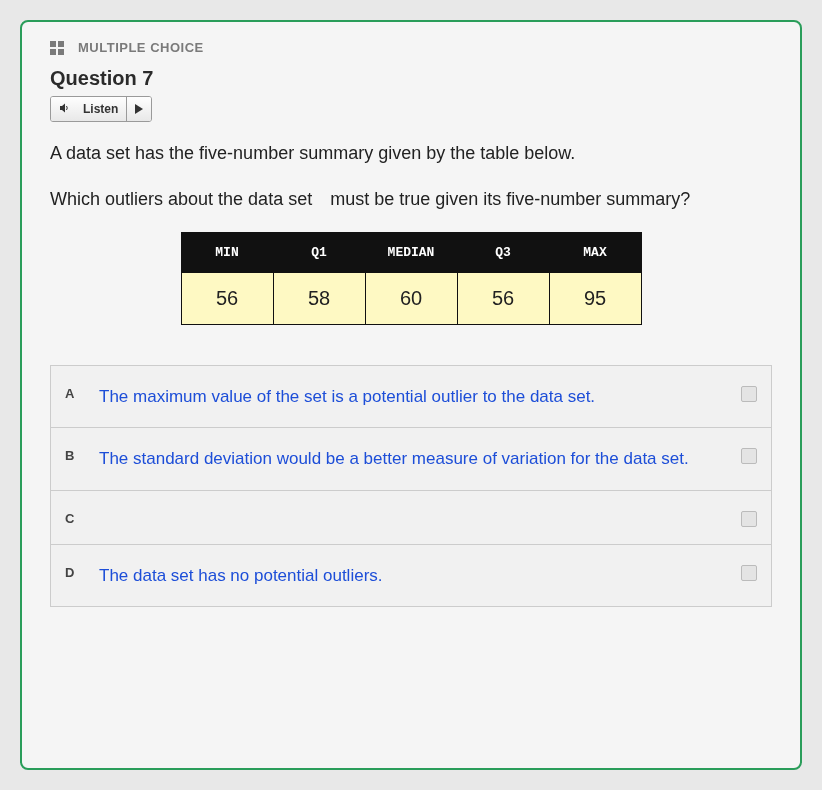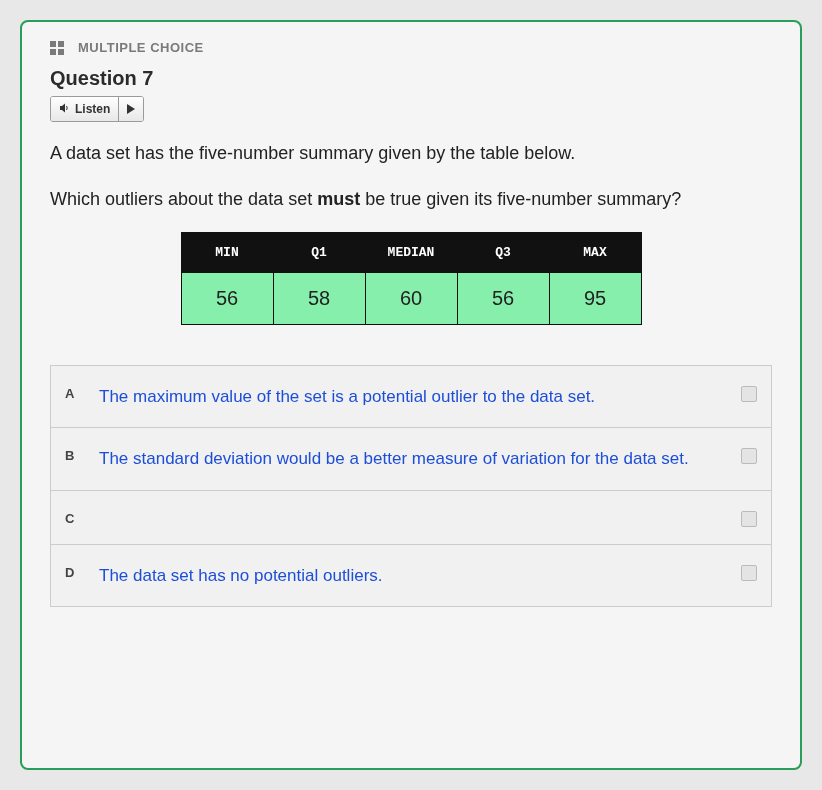--- a/index.html
+++ b/index.html
@@ -47,21 +47,21 @@
       display: inline-flex;
       border: 1px solid #9a9a9a;
       border-radius: 3px;
       overflow: hidden;
       margin-bottom: 18px;
       background: #fff;
     }
     .listen-btn {
       display: flex;
       align-items: center;
-      gap: 4px;
+      gap: 12px;
       padding: 3px 8px;
       font-size: 12px;
       font-weight: 700;
       color: #333;
       border-right: 1px solid #9a9a9a;
       cursor: pointer;
       background: linear-gradient(#fefefe, #e8e8e8);
     }
     .play-btn {
       padding: 3px 8px;
@@ -70,21 +70,22 @@
       cursor: pointer;
       background: linear-gradient(#fefefe, #e8e8e8);
     }
     .question-text {
       font-size: 18px;
       color: #222;
       line-height: 1.55;
       margin-bottom: 18px;
     }
     .question-text .bold {
-      font-weight: 700;
+      font-weight: 400;
+      margin-left: 13px;
     }
     .table-wrap {
       display: flex;
       justify-content: center;
       margin: 10px 0 40px 0;
     }
     table {
       border-collapse: collapse;
     }
     th {
@@ -92,21 +93,21 @@
       color: #fff;
       font-size: 13px;
       font-weight: 700;
       padding: 12px 0;
       width: 92px;
       text-align: center;
       border: 1px solid #111;
       font-family: Liberation Mono, monospace;
     }
     td {
-      background: #86efac;
+      background: #fef9c3;
       color: #222;
       font-size: 20px;
       padding: 14px 0;
       width: 92px;
       text-align: center;
       border: 1px solid #111;
     }
     .choices {
       border-top: 1px solid #ccc;
     }

